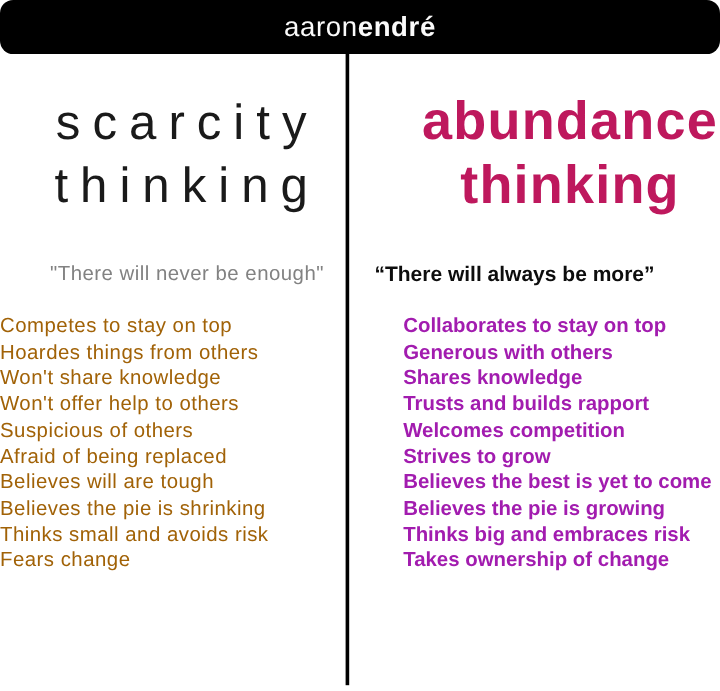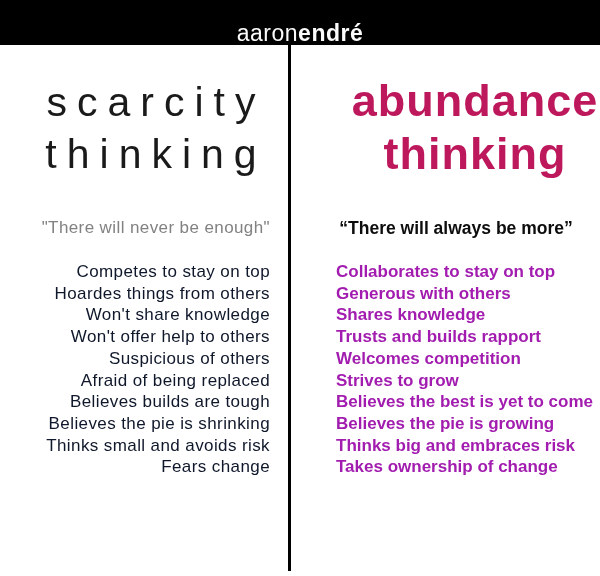--- a/index.html
+++ b/index.html
@@ -12,22 +12,23 @@
     font-family: "Liberation Sans", sans-serif;
   }
 
   
   .brand-bar {
     position: absolute;
     left: 0; top: 0;
     width: 600px; height: 45px;
     background: #000000;
     display: flex;
-    align-items: flex-end;
+    align-items: center;
     justify-content: center;
+    border-radius: 11px;
   }
   .brand-text {
     color: #fafafa;
     font-size: 23px;
     letter-spacing: 0.5px;
     line-height: 1;
   }
   .brand-light { font-weight: 400; }
   .brand-bold  { font-weight: 700; }
 
@@ -64,22 +65,21 @@
     font-size: 17px;
     line-height: 20px;
     letter-spacing: 0.4px;
   }
   .scarcity-list {
     position: absolute;
     left: 0; top: 261px;
     width: 289px;
     box-sizing: border-box;
     padding-right: 19px;
-    text-align: right;
-    color: #0f172a;
+    color: #a16207;
     font-size: 17px;
     line-height: 21.7px;
     letter-spacing: 0.4px;
   }
 
   
   .abundance-title {
     position: absolute;
     left: 291px; top: 74px;
     width: 368px;
@@ -89,21 +89,21 @@
     line-height: 53px;
     font-weight: 700;
     letter-spacing: 1px;
   }
   .abundance-quote {
     position: absolute;
     left: 291px; top: 218px;
     width: 309px;
     box-sizing: border-box;
     padding-left: 21px;
-    text-align: center;
+    text-align: left;
     color: #0d0d0d;
     font-weight: 700;
     font-size: 17.5px;
     line-height: 20px;
   }
   .abundance-list {
     position: absolute;
     left: 291px; top: 261px;
     width: 309px;
     box-sizing: border-box;
@@ -136,21 +136,21 @@
     <div>thinking</div>
   </div>
   <div class="scarcity-quote">"There will never be enough"</div>
   <div class="scarcity-list">
       <div class="li">Competes to stay on top</div>
       <div class="li">Hoardes things from others</div>
       <div class="li">Won't share knowledge</div>
       <div class="li">Won't offer help to others</div>
       <div class="li">Suspicious of others</div>
       <div class="li">Afraid of being replaced</div>
-      <div class="li">Believes builds are tough</div>
+      <div class="li">Believes will are tough</div>
       <div class="li">Believes the pie is shrinking</div>
       <div class="li">Thinks small and avoids risk</div>
       <div class="li">Fears change</div>
     </div>
 
   <div class="abundance-title">
     <div>abundance</div>
     <div>thinking</div>
   </div>
   <div class="abundance-quote">“There will always be more”</div>

